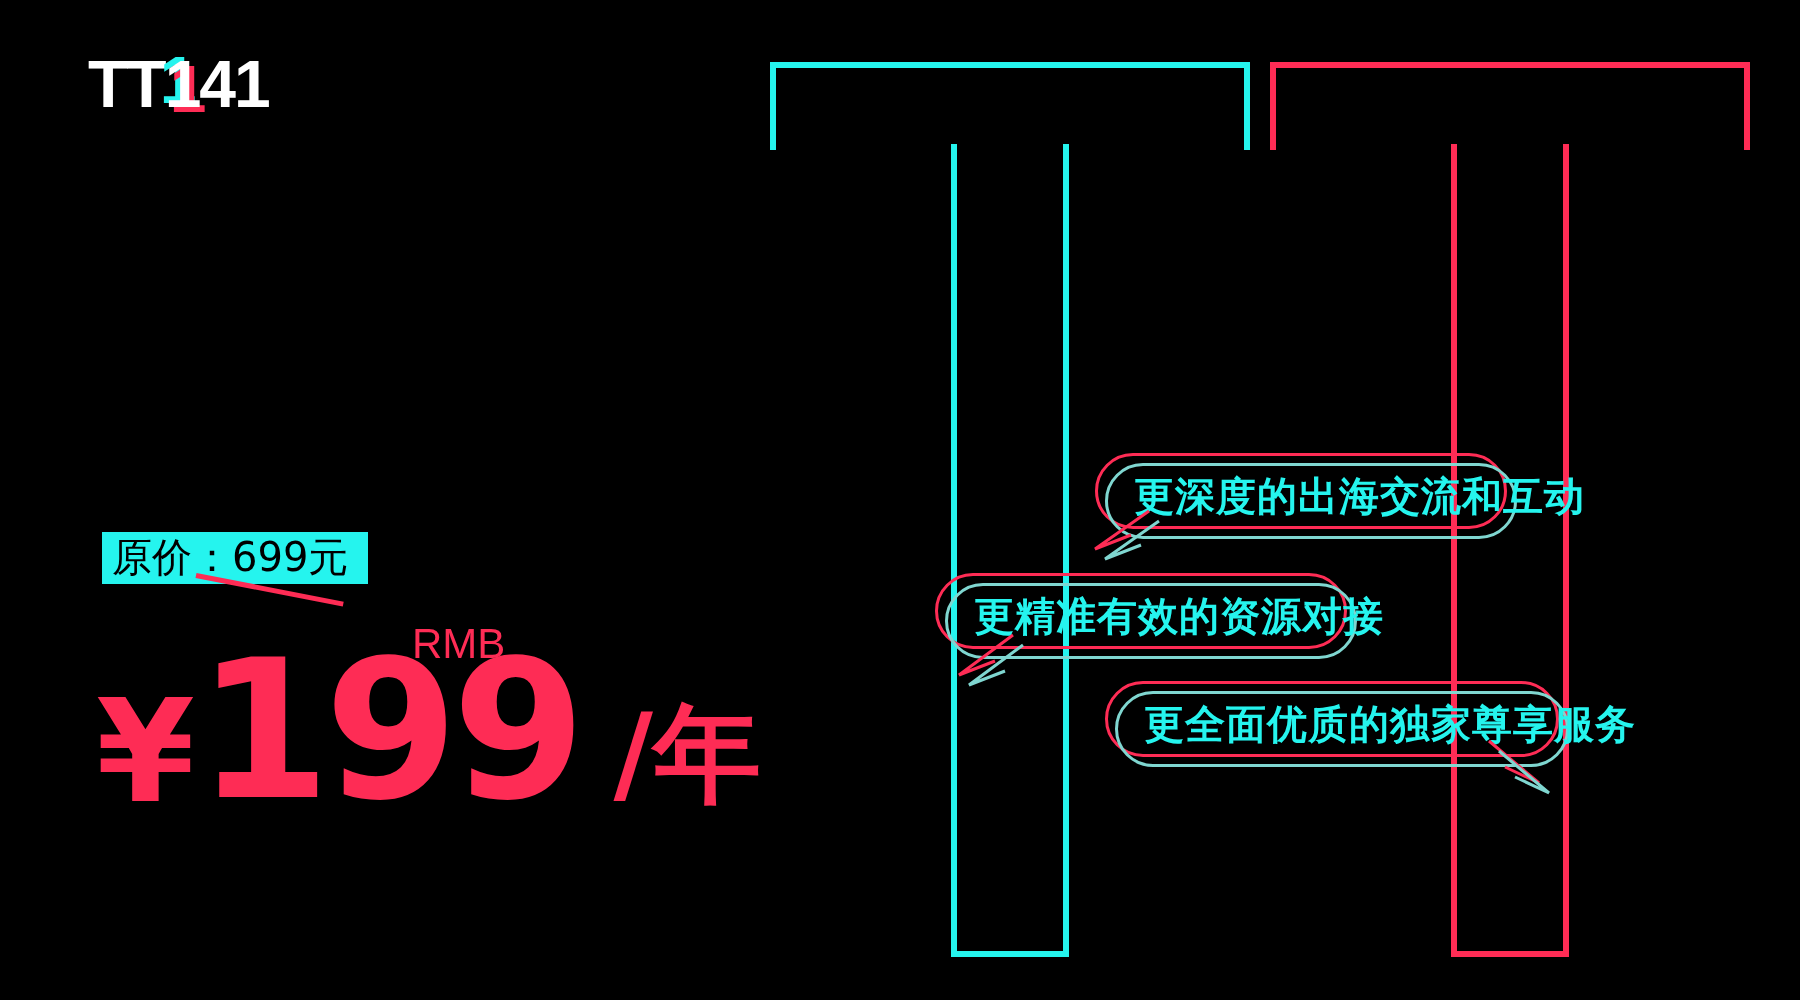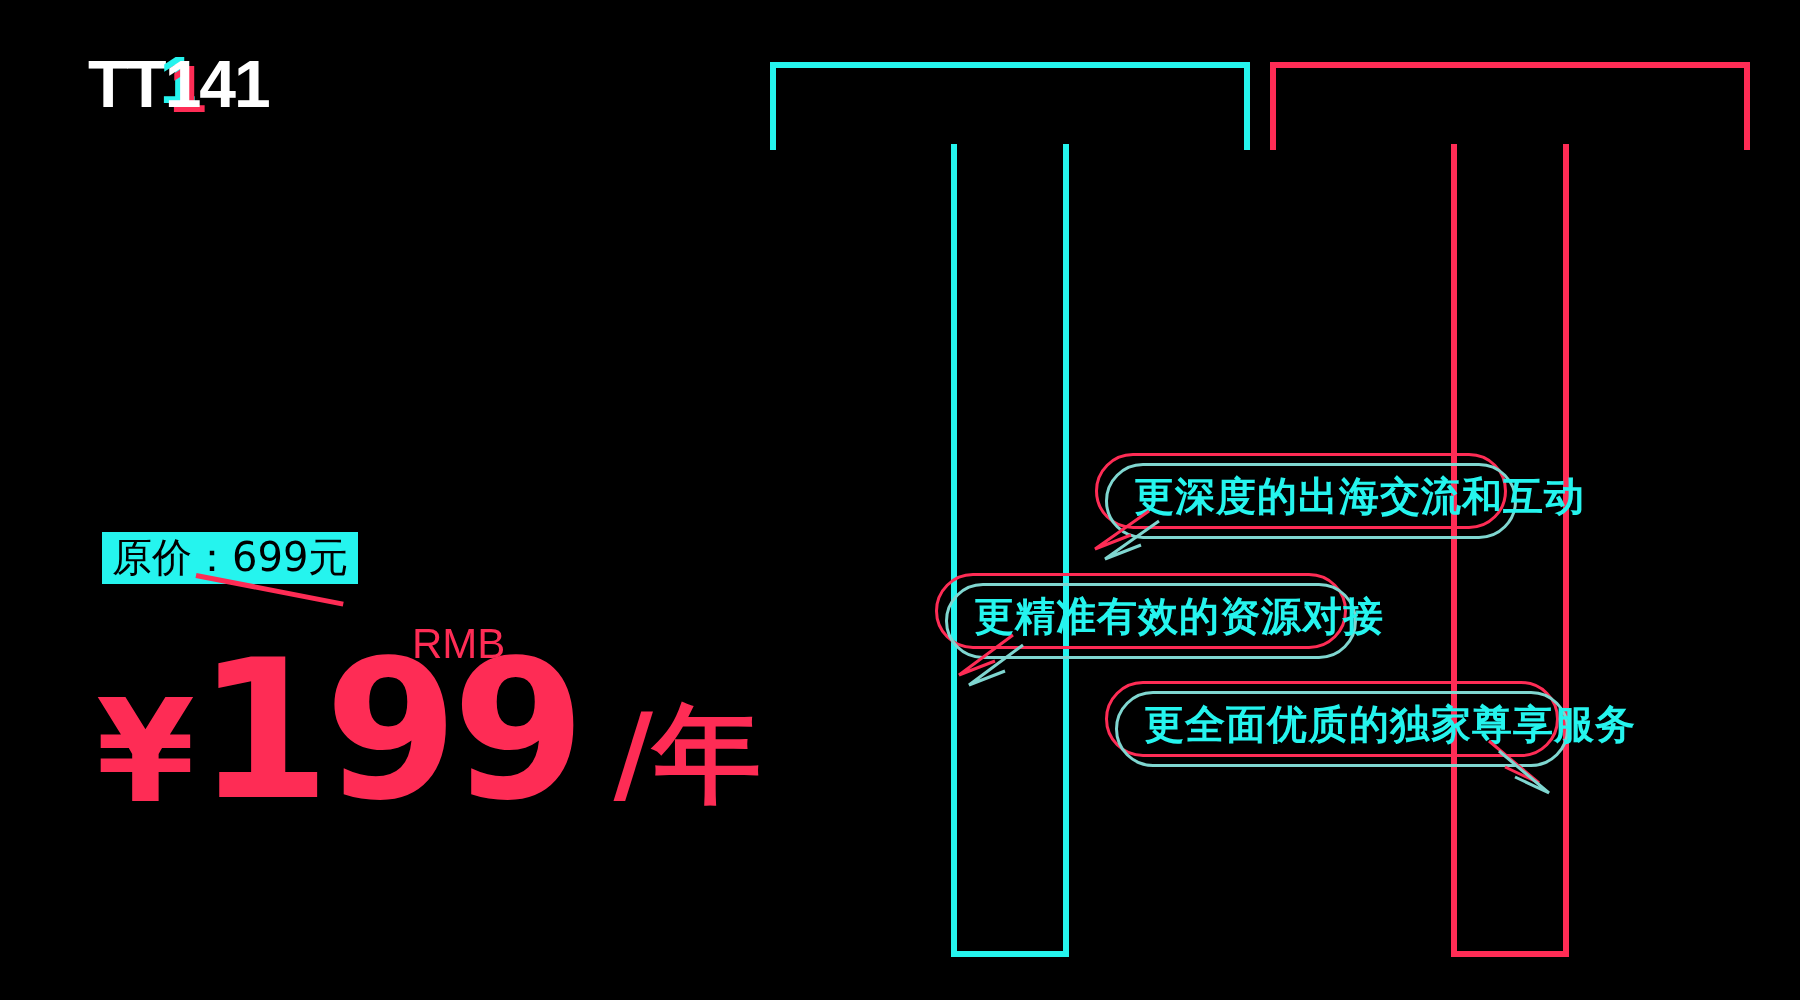--- a/index.html
+++ b/index.html
@@ -100,21 +100,21 @@
     white-space: nowrap;
     font-family: "DejaVu Sans", "Liberation Sans", sans-serif;
   }
 
   
   #orig-price {
     position: absolute;
     left: 102px;
     top: 532px;
     background: var(--cyan);
-    padding: 4px 10px 6px 10px;
+    padding: 4px 20px 6px 10px;
     display: inline-block;
   }
   #orig-price .op-text {
     font-size: 40px;
     color: #000000;
     line-height: 1.05;
     white-space: nowrap;
     font-family: "DejaVu Sans", "Liberation Sans", sans-serif;
   }
   #orig-strike {

